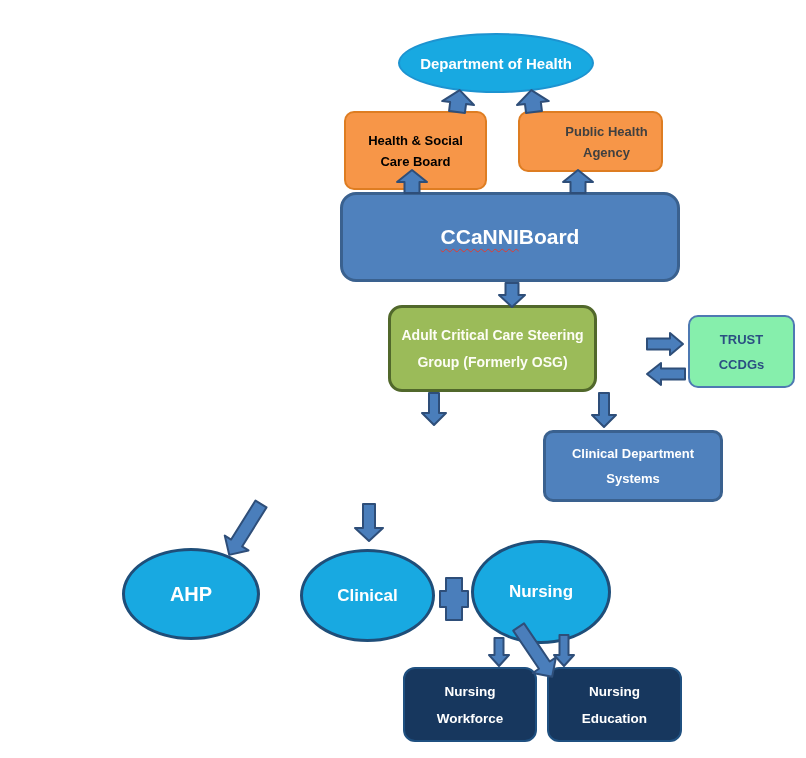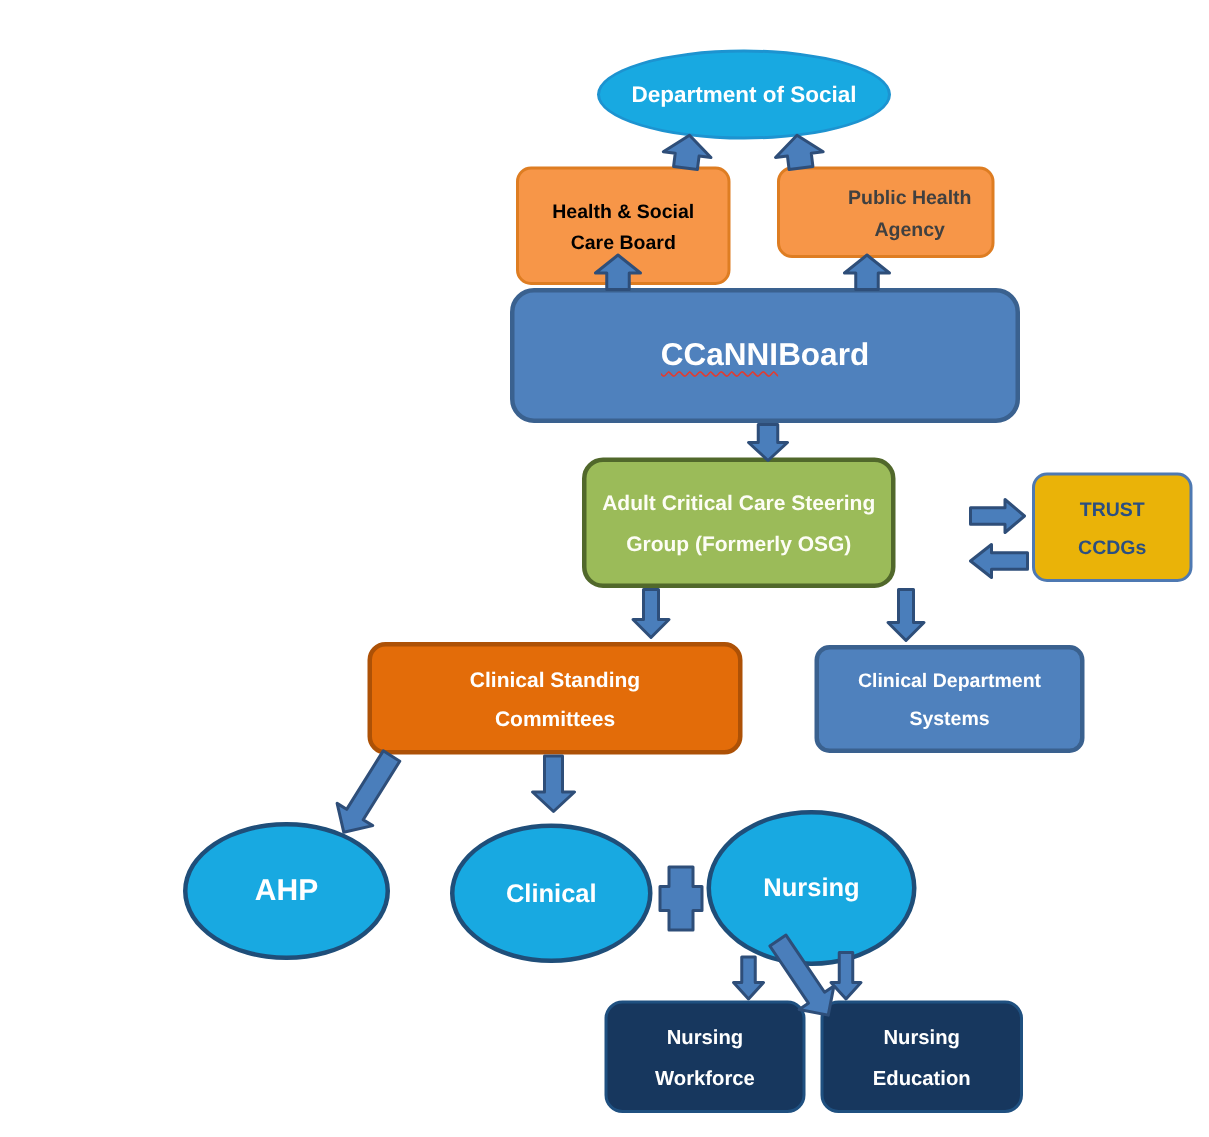--- a/index.html
+++ b/index.html
@@ -11,54 +11,52 @@
     position:absolute;box-sizing:border-box;display:flex;align-items:center;justify-content:center;
     text-align:center;font-weight:bold;white-space:pre-line;z-index:2;
   }
   .ellipse{border-radius:50%;}
   .doh{left:398px;top:33px;width:196px;height:60px;background:#18A9E1;border:2px solid #1D93D0;color:#ffffff;font-size:15px;}
   .hscb{left:344px;top:111px;width:143px;height:79px;background:#F79648;border:2px solid #DE7D22;border-radius:10px;color:#000000;font-size:13px;line-height:21px;}
   .pha{left:518px;top:111px;width:145px;height:61px;background:#F79648;border:2px solid #DE7D22;border-radius:10px;color:#404040;font-size:13px;line-height:21px;padding-left:32px;}
   .ccanni{left:340px;top:192px;width:340px;height:90px;background:#4F81BD;border:3px solid #3A618F;border-radius:16px;color:#ffffff;font-size:21px;}
   .squiggle{text-decoration:underline;text-decoration-style:wavy;text-decoration-color:#E03C31;text-decoration-thickness:1px;text-underline-offset:4px;}
   .steering{left:388px;top:305px;width:209px;height:87px;background:#9BBB59;border:3px solid #51682B;border-radius:14px;color:#FDFDF5;font-size:14px;line-height:27px;}
-  .trust{left:688px;top:315px;width:107px;height:73px;background:#eab308;border:2px solid #4E79B2;border-radius:10px;color:#2B4F82;font-size:13px;line-height:25px;}
+  .trust{left:688px;top:315px;width:107px;height:73px;background:#86efac;border:2px solid #4E79B2;border-radius:10px;color:#2B4F82;font-size:13px;line-height:25px;}
   .clinstand{left:245px;top:428px;width:250px;height:75px;background:#E36C09;border:3px solid #AD5106;border-radius:12px;color:#ffffff;font-size:14px;line-height:26px;}
   .clininfo{left:543px;top:430px;width:180px;height:72px;background:#4F81BD;border:3px solid #3A618F;border-radius:10px;color:#ffffff;font-size:13px;line-height:25px;}
   .ahp{left:122px;top:548px;width:138px;height:92px;background:#18A9E1;border:3px solid #1F4E79;color:#ffffff;font-size:20px;}
   .clinical{left:300px;top:549px;width:135px;height:93px;background:#18A9E1;border:3px solid #1F4E79;color:#ffffff;font-size:17px;}
   .nursing{left:471px;top:540px;width:140px;height:104px;background:#18A9E1;border:3px solid #1F4E79;color:#ffffff;font-size:17px;}
   .nworkforce{left:403px;top:667px;width:134px;height:75px;background:#17375E;border:2px solid #1F5080;border-radius:12px;color:#ffffff;font-size:13.5px;line-height:27px;}
   .neducation{left:547px;top:667px;width:135px;height:75px;background:#17375E;border:2px solid #1F5080;border-radius:12px;color:#ffffff;font-size:13.5px;line-height:27px;}
   #connector-layer{position:absolute;left:0;top:0;width:806px;height:758px;z-index:4;pointer-events:none;}
   #connector-layer path{fill:#4A7EBB;stroke:#2E4E79;stroke-width:2;stroke-linejoin:round;}
 </style>
 </head>
 <body>
 
 <div id="canvas">
 
-  <div class="node ellipse doh">Department of Social</div>
+  <div class="node ellipse doh">Department of Health</div>
 
   <div class="node hscb">Health &amp; Social
 Care Board</div>
 
   <div class="node pha">Public Health
 Agency</div>
 
   <div class="node ccanni"><span class="squiggle">CCaNNI</span><span> Board</span></div>
 
   <div class="node steering">Adult Critical Care Steering
 Group (Formerly OSG)</div>
 
   <div class="node trust">TRUST
 CCDGs</div>
 
-  <div class="node clinstand">Clinical Standing
-Committees</div>
 
   <div class="node clininfo">Clinical Department
 Systems</div>
 
   <div class="node ellipse clinical">Clinical</div>
 
   <div class="node ellipse ahp">AHP</div>
 
   <div class="node ellipse nursing">Nursing</div>
 

